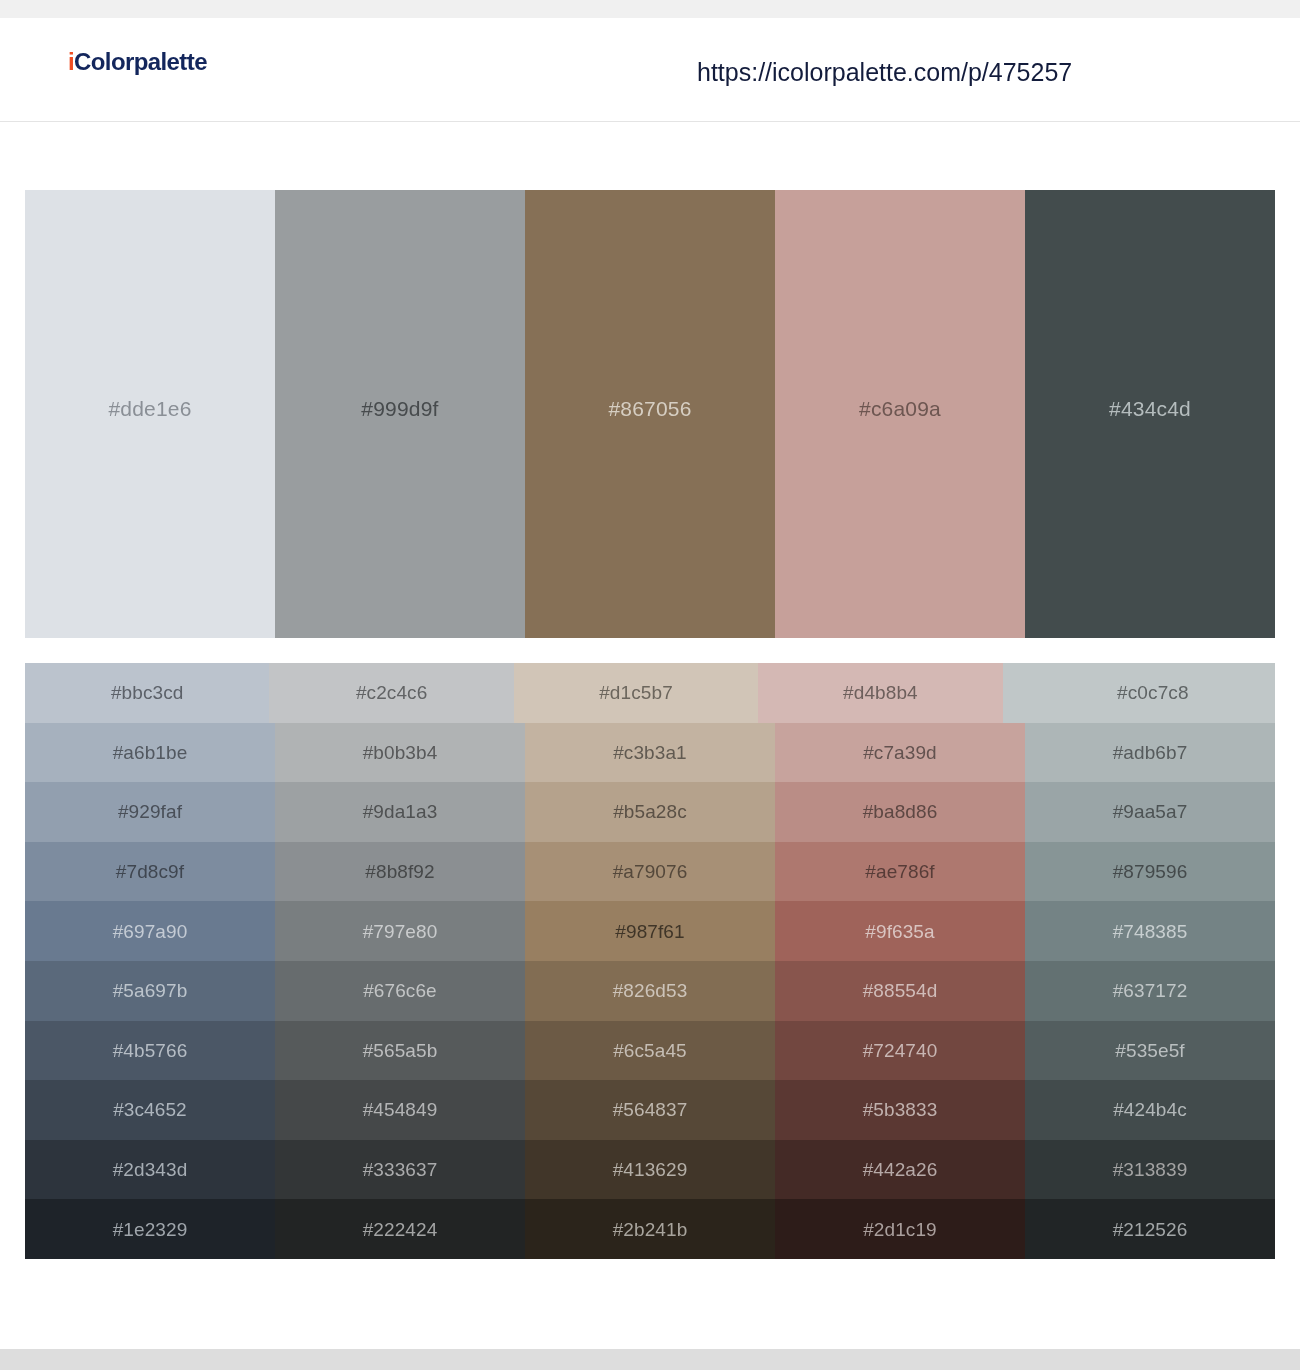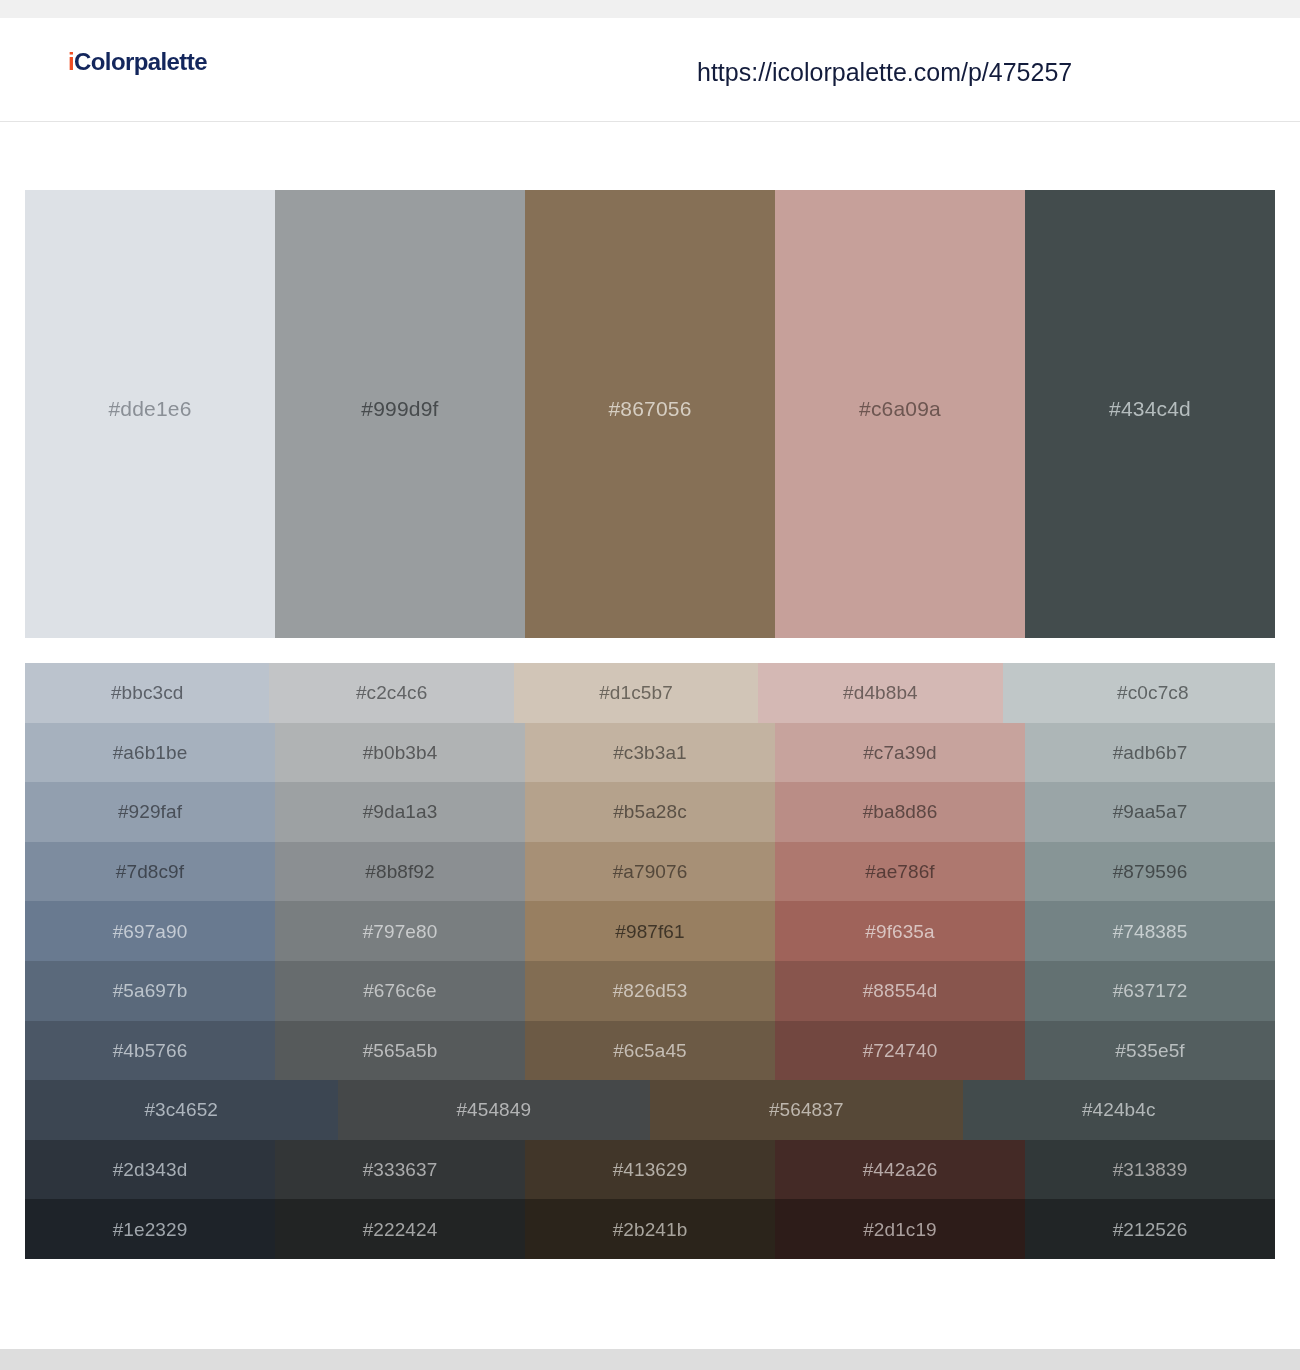--- a/index.html
+++ b/index.html
@@ -264,20 +264,23 @@
     <div class="grid-row">
       <div class="grid-cell" style="background: rgb(60, 70, 82);">
         <span class="grid-label" style="color: rgb(173, 181, 189);">#3c4652</span>
       </div>
       <div class="grid-cell" style="background: rgb(69, 72, 73);">
         <span class="grid-label" style="color: rgb(179, 180, 181);">#454849</span>
       </div>
       <div class="grid-cell" style="background: rgb(86, 72, 55);">
         <span class="grid-label" style="color: rgb(189, 182, 173);">#564837</span>
       </div>
+      <div class="grid-cell" style="background: rgb(91, 56, 51);">
+        <span class="grid-label" style="color: rgb(192, 176, 173);">#5b3833</span>
+      </div>
       <div class="grid-cell" style="background: rgb(66, 75, 76);">
         <span class="grid-label" style="color: rgb(178, 183, 184);">#424b4c</span>
       </div>
     </div>
     <div class="grid-row">
       <div class="grid-cell" style="background: rgb(45, 52, 61); text-align: center;">
         <span class="grid-label" style="color: rgb(166, 173, 180);">#2d343d</span>
       </div>
       <div class="grid-cell" style="background: rgb(51, 54, 55);">
         <span class="grid-label" style="color: rgb(170, 171, 172);">#333637</span>

